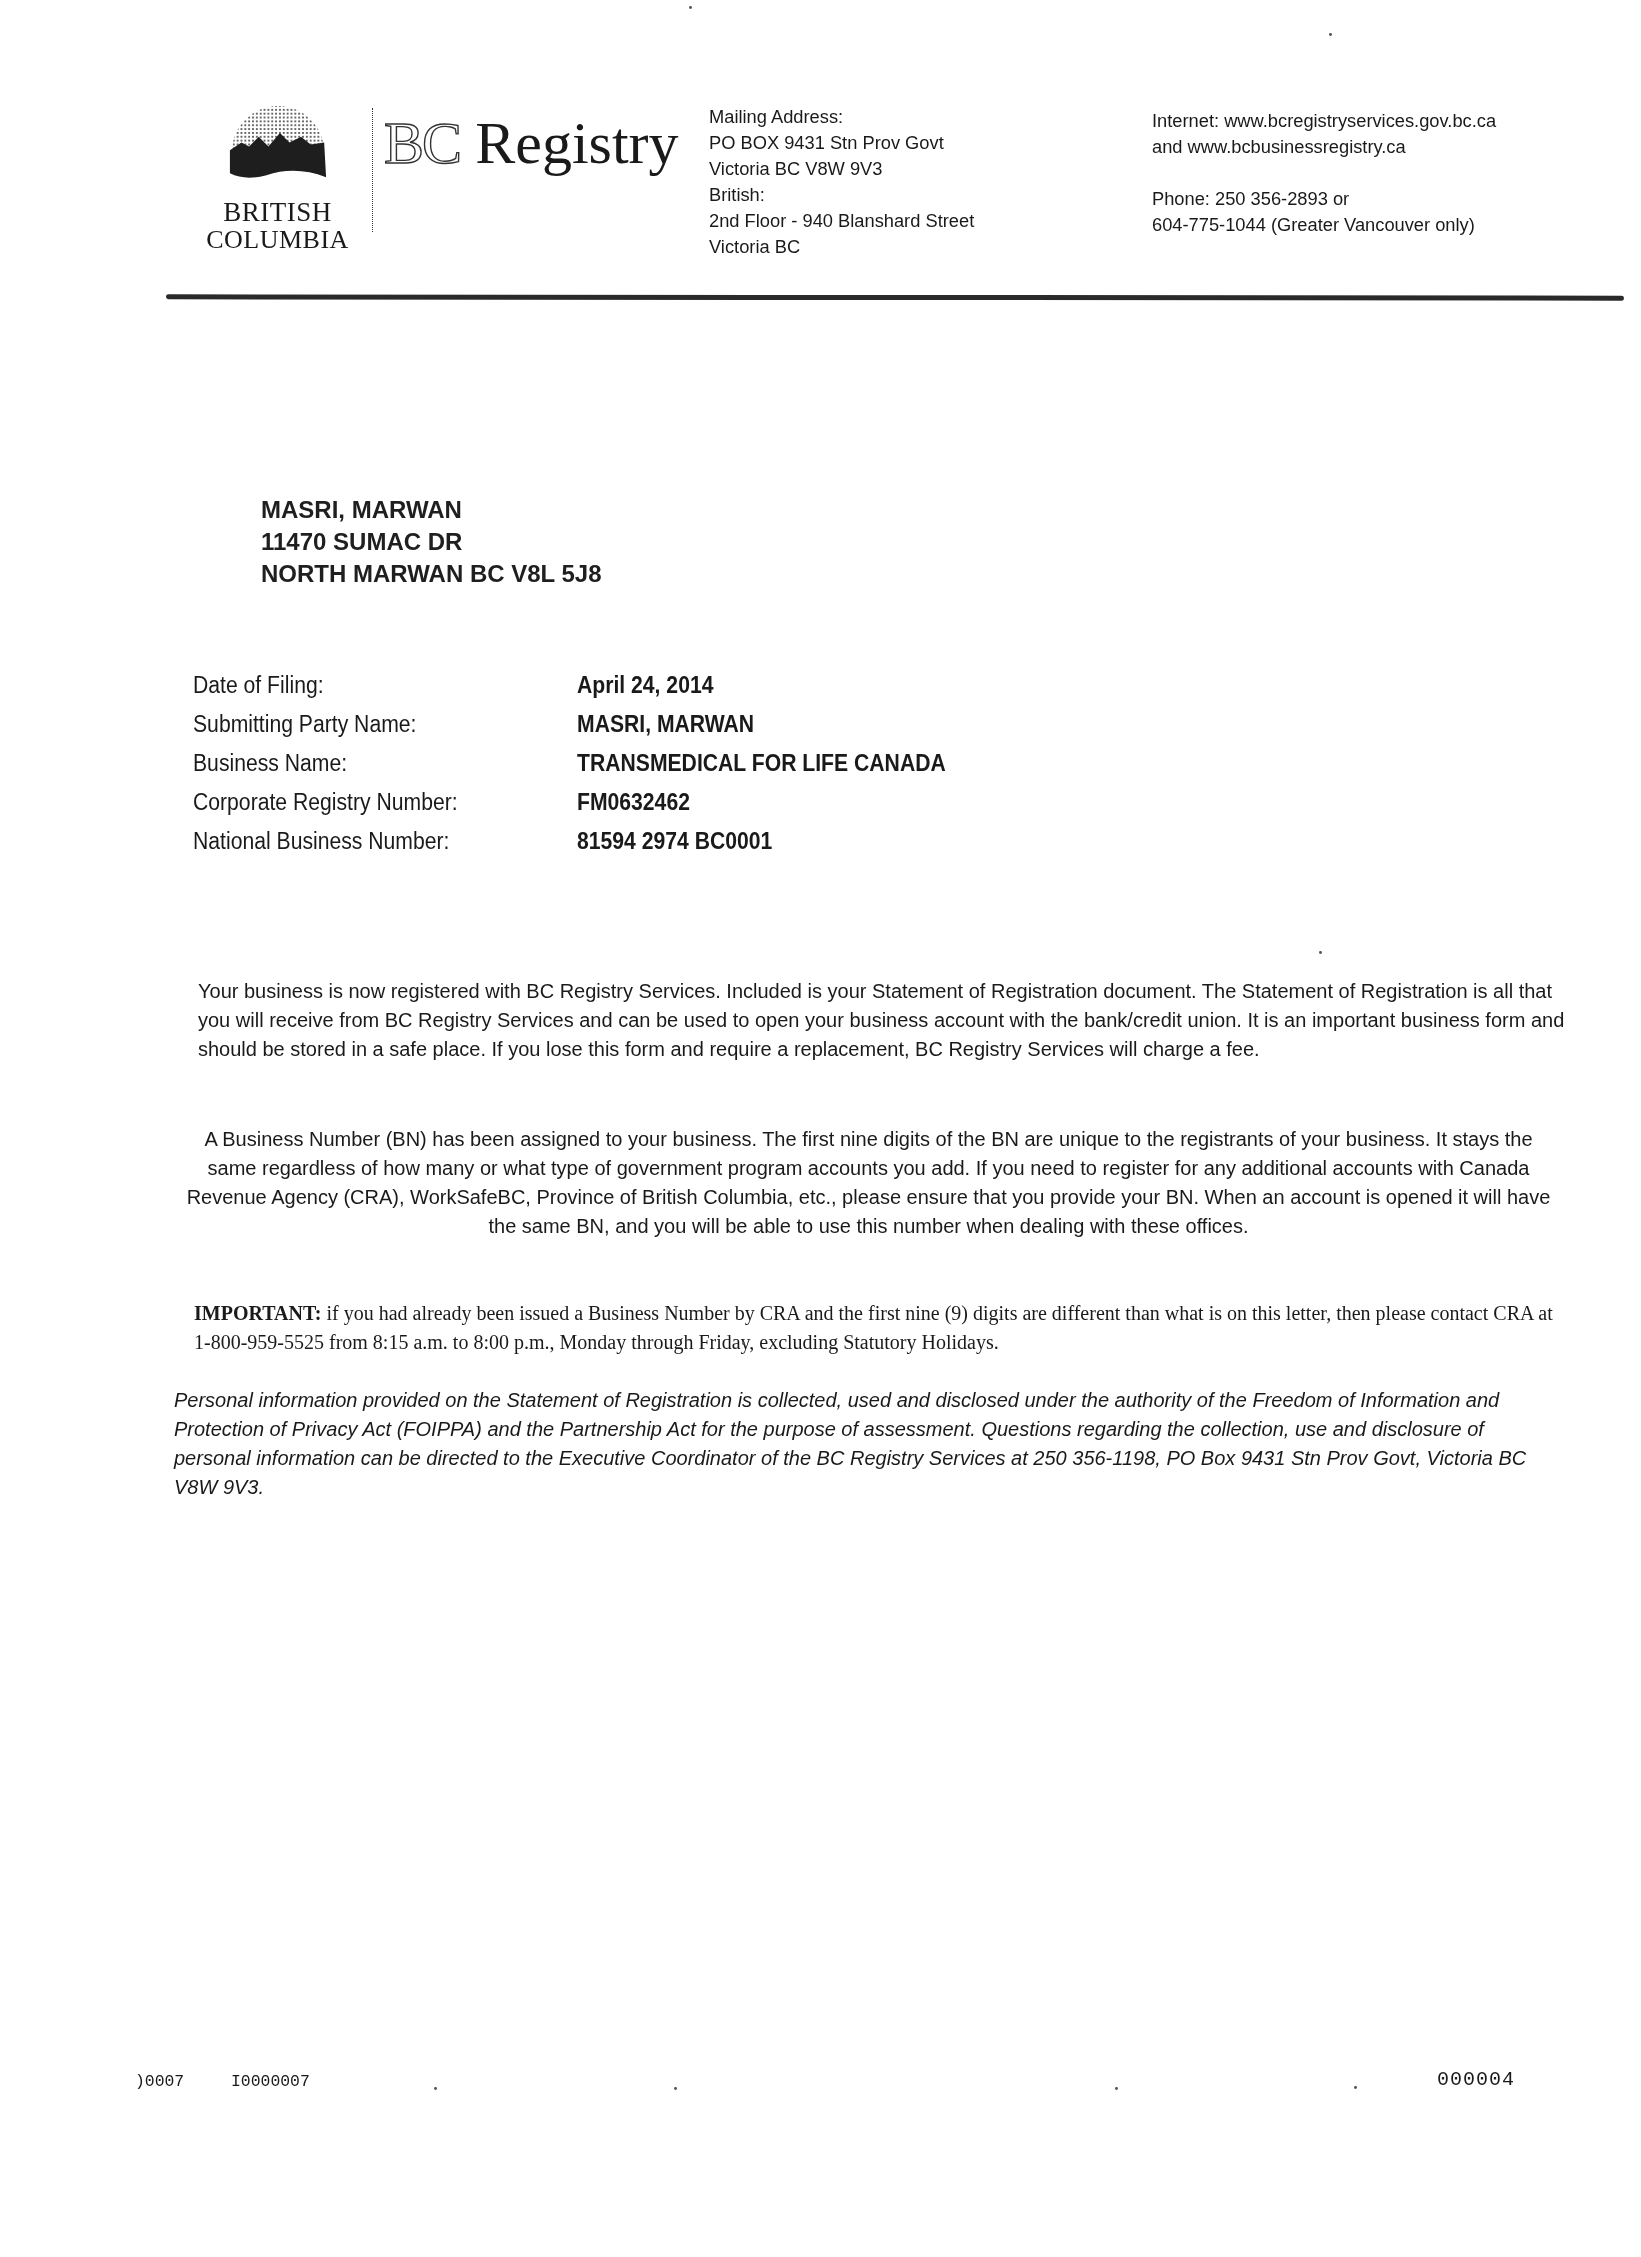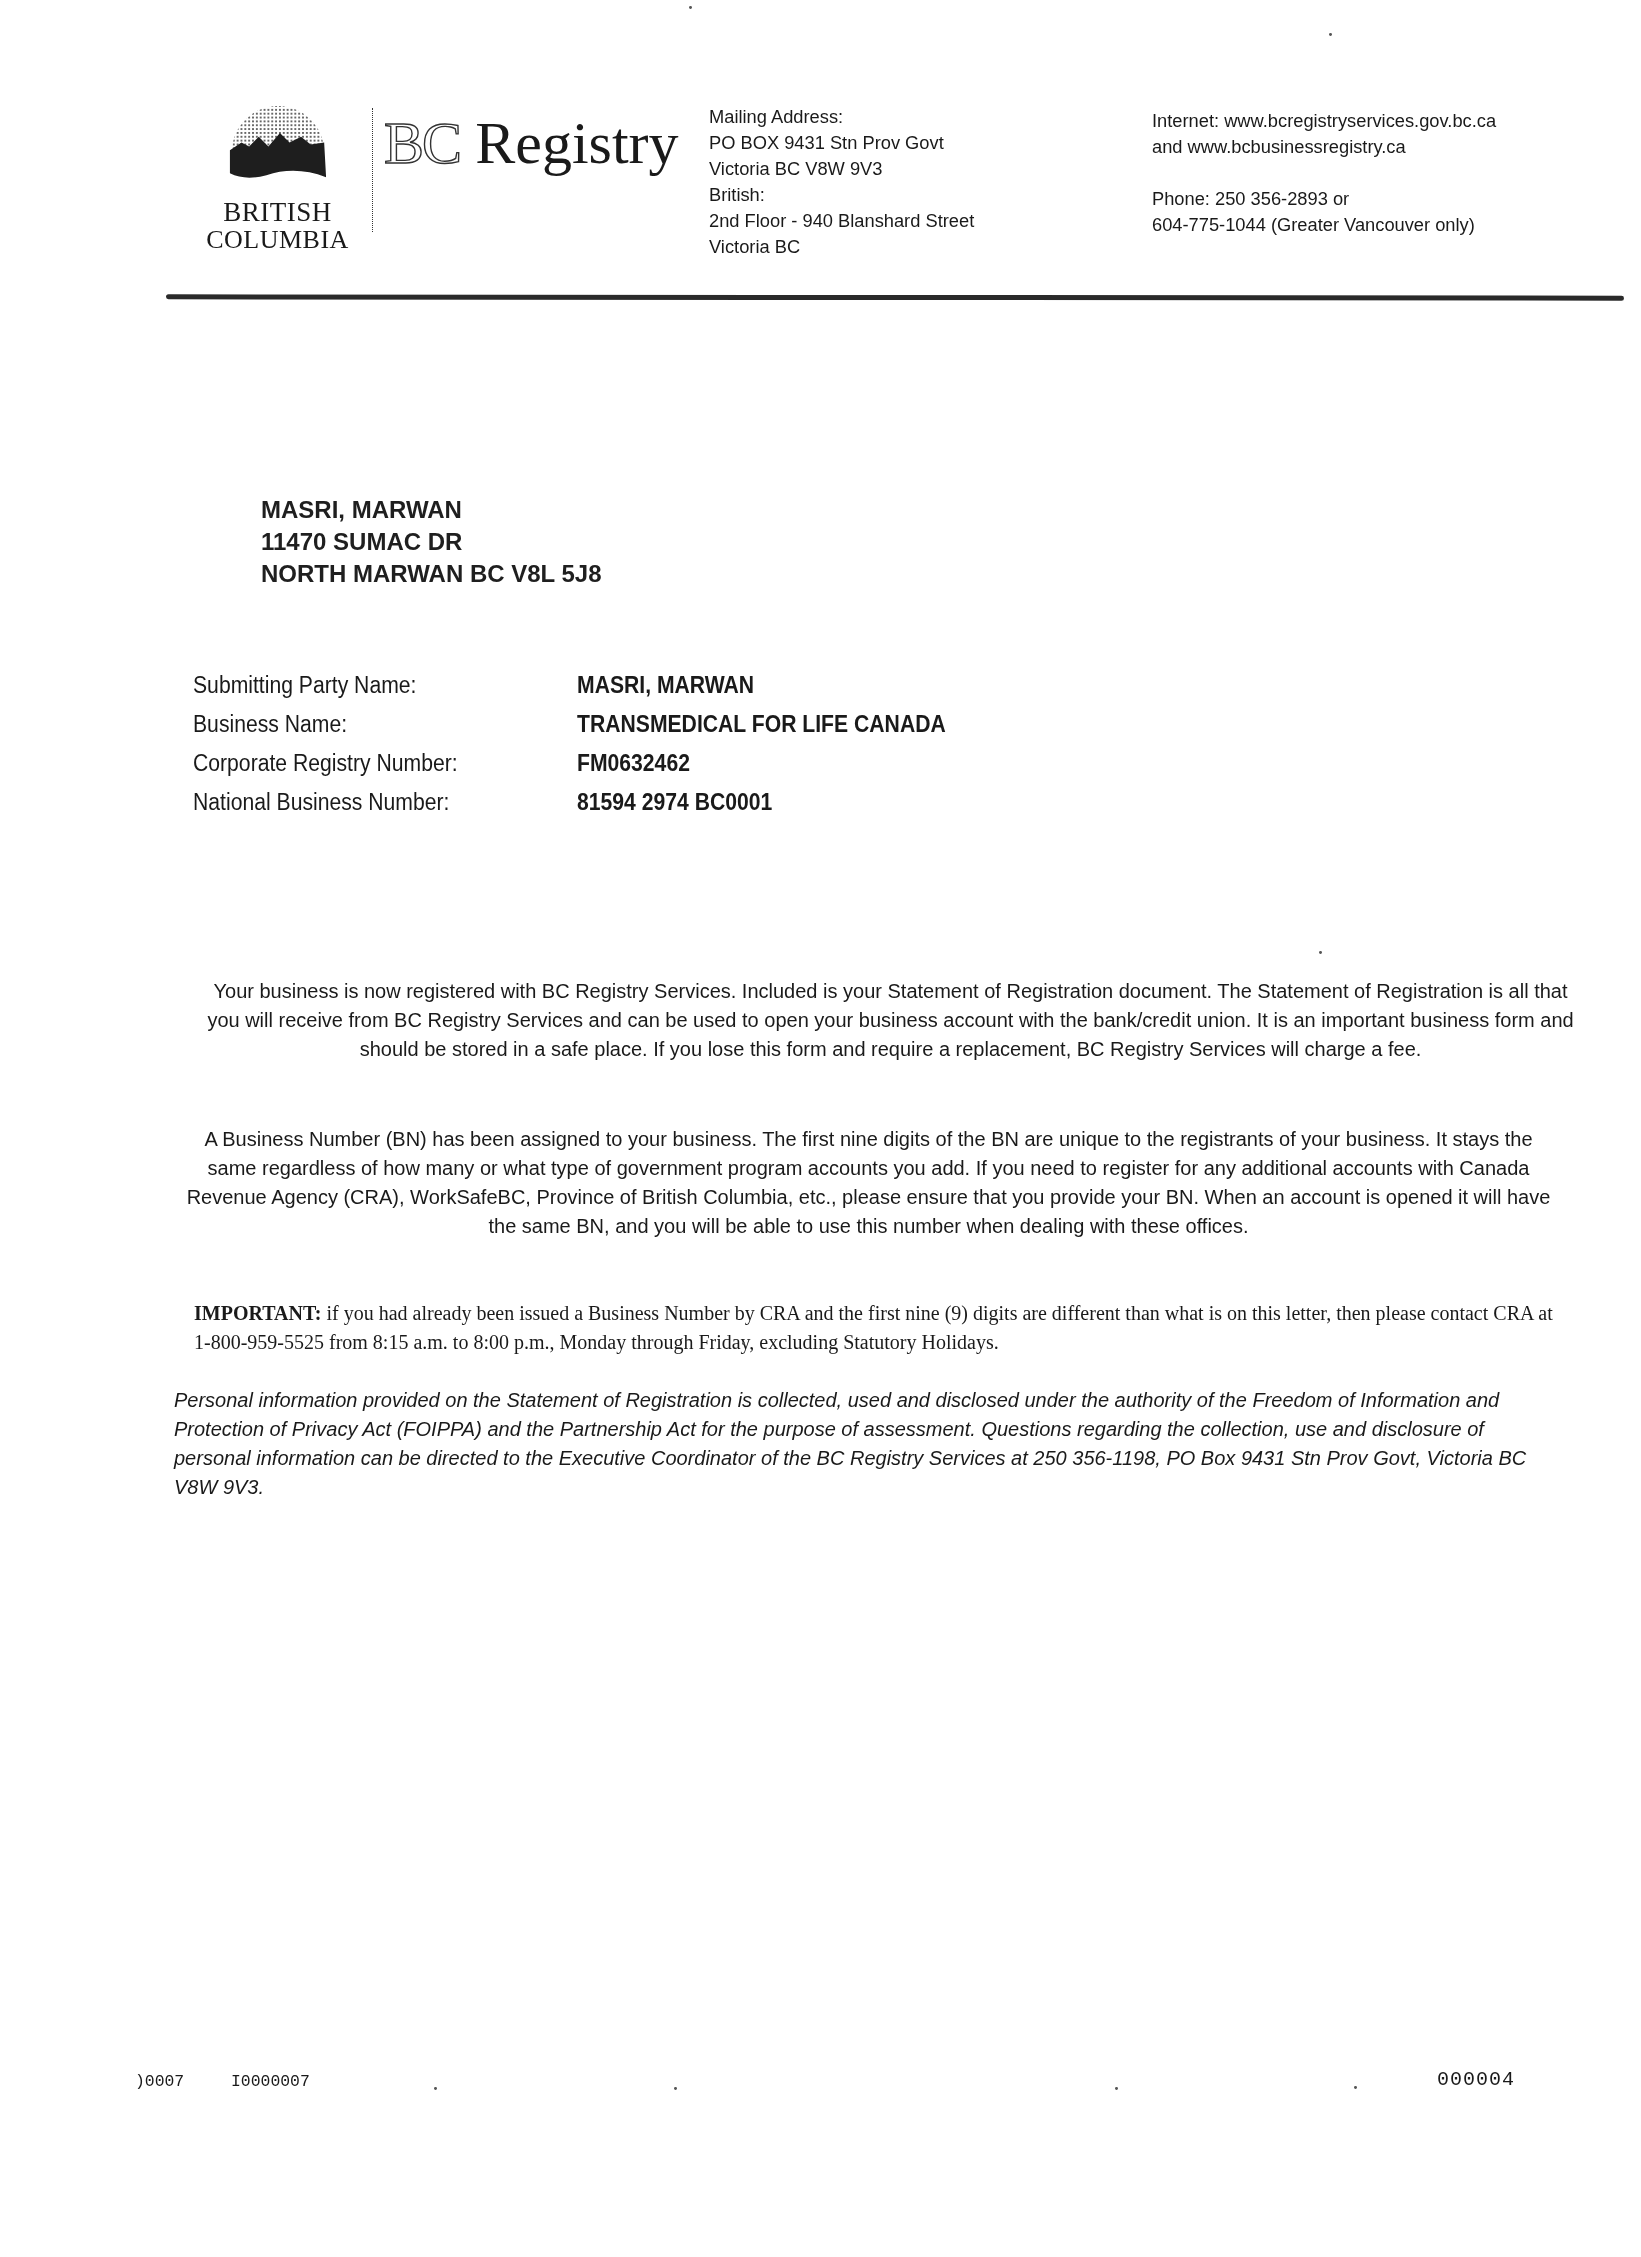--- a/index.html
+++ b/index.html
@@ -25,21 +25,21 @@
   .recipient { left: 261px; top: 494px; font-size: 24px; line-height: 32px; font-weight: bold; color: #1f1f1f; }
 
   
   .details { left: 193px; top: 666px; font-size: 23px; line-height: 39px; }
   .details .row { display: flex; }
   .details .lbl { width: 384px; transform: scaleX(0.92); transform-origin: left; }
   .details .val { font-weight: bold; transform: scaleX(0.92); transform-origin: left; white-space: nowrap; }
 
   
   .para { left: 183px; width: 1371px; font-size: 20px; line-height: 29px; }
-  .p1 { top: 977px; left: 205px; text-align: center; }
+  .p1 { top: 977px; left: 198px; }
   .p2 { top: 1125px; left: 183px; text-align: center; }
   .p3 { top: 1299px; left: 194px; font-family: Liberation Serif, serif; }
   .p4 { top: 1386px; left: 174px; font-style: italic; }
   .para span.bold { font-weight: bold; }
 
   
   .footer-left { left: 135px; top: 2072px; font-family: "Liberation Mono", monospace; font-size: 16.4px; }
   .footer-left span { margin-right: 37px; }
   .footer-right { left: 1437px; top: 2068px; font-family: "Liberation Mono", monospace; font-size: 20px; letter-spacing: 1px; }
 
@@ -90,20 +90,24 @@
 <div class="abs rule"></div>
 
 <div class="abs recipient">
   <div>MASRI, MARWAN</div>
   <div>11470 SUMAC DR</div>
   <div>NORTH MARWAN BC V8L 5J8</div>
 </div>
 
 <div class="abs details">
   <div class="row">
+    <div class="lbl">Date of Filing:</div>
+    <div class="val">April 24, 2014</div>
+  </div>
+  <div class="row">
     <div class="lbl">Submitting Party Name:</div>
     <div class="val">MASRI, MARWAN</div>
   </div>
   <div class="row">
     <div class="lbl">Business Name:</div>
     <div class="val">TRANSMEDICAL FOR LIFE CANADA</div>
   </div>
   <div class="row">
     <div class="lbl">Corporate Registry Number:</div>
     <div class="val">FM0632462</div>

